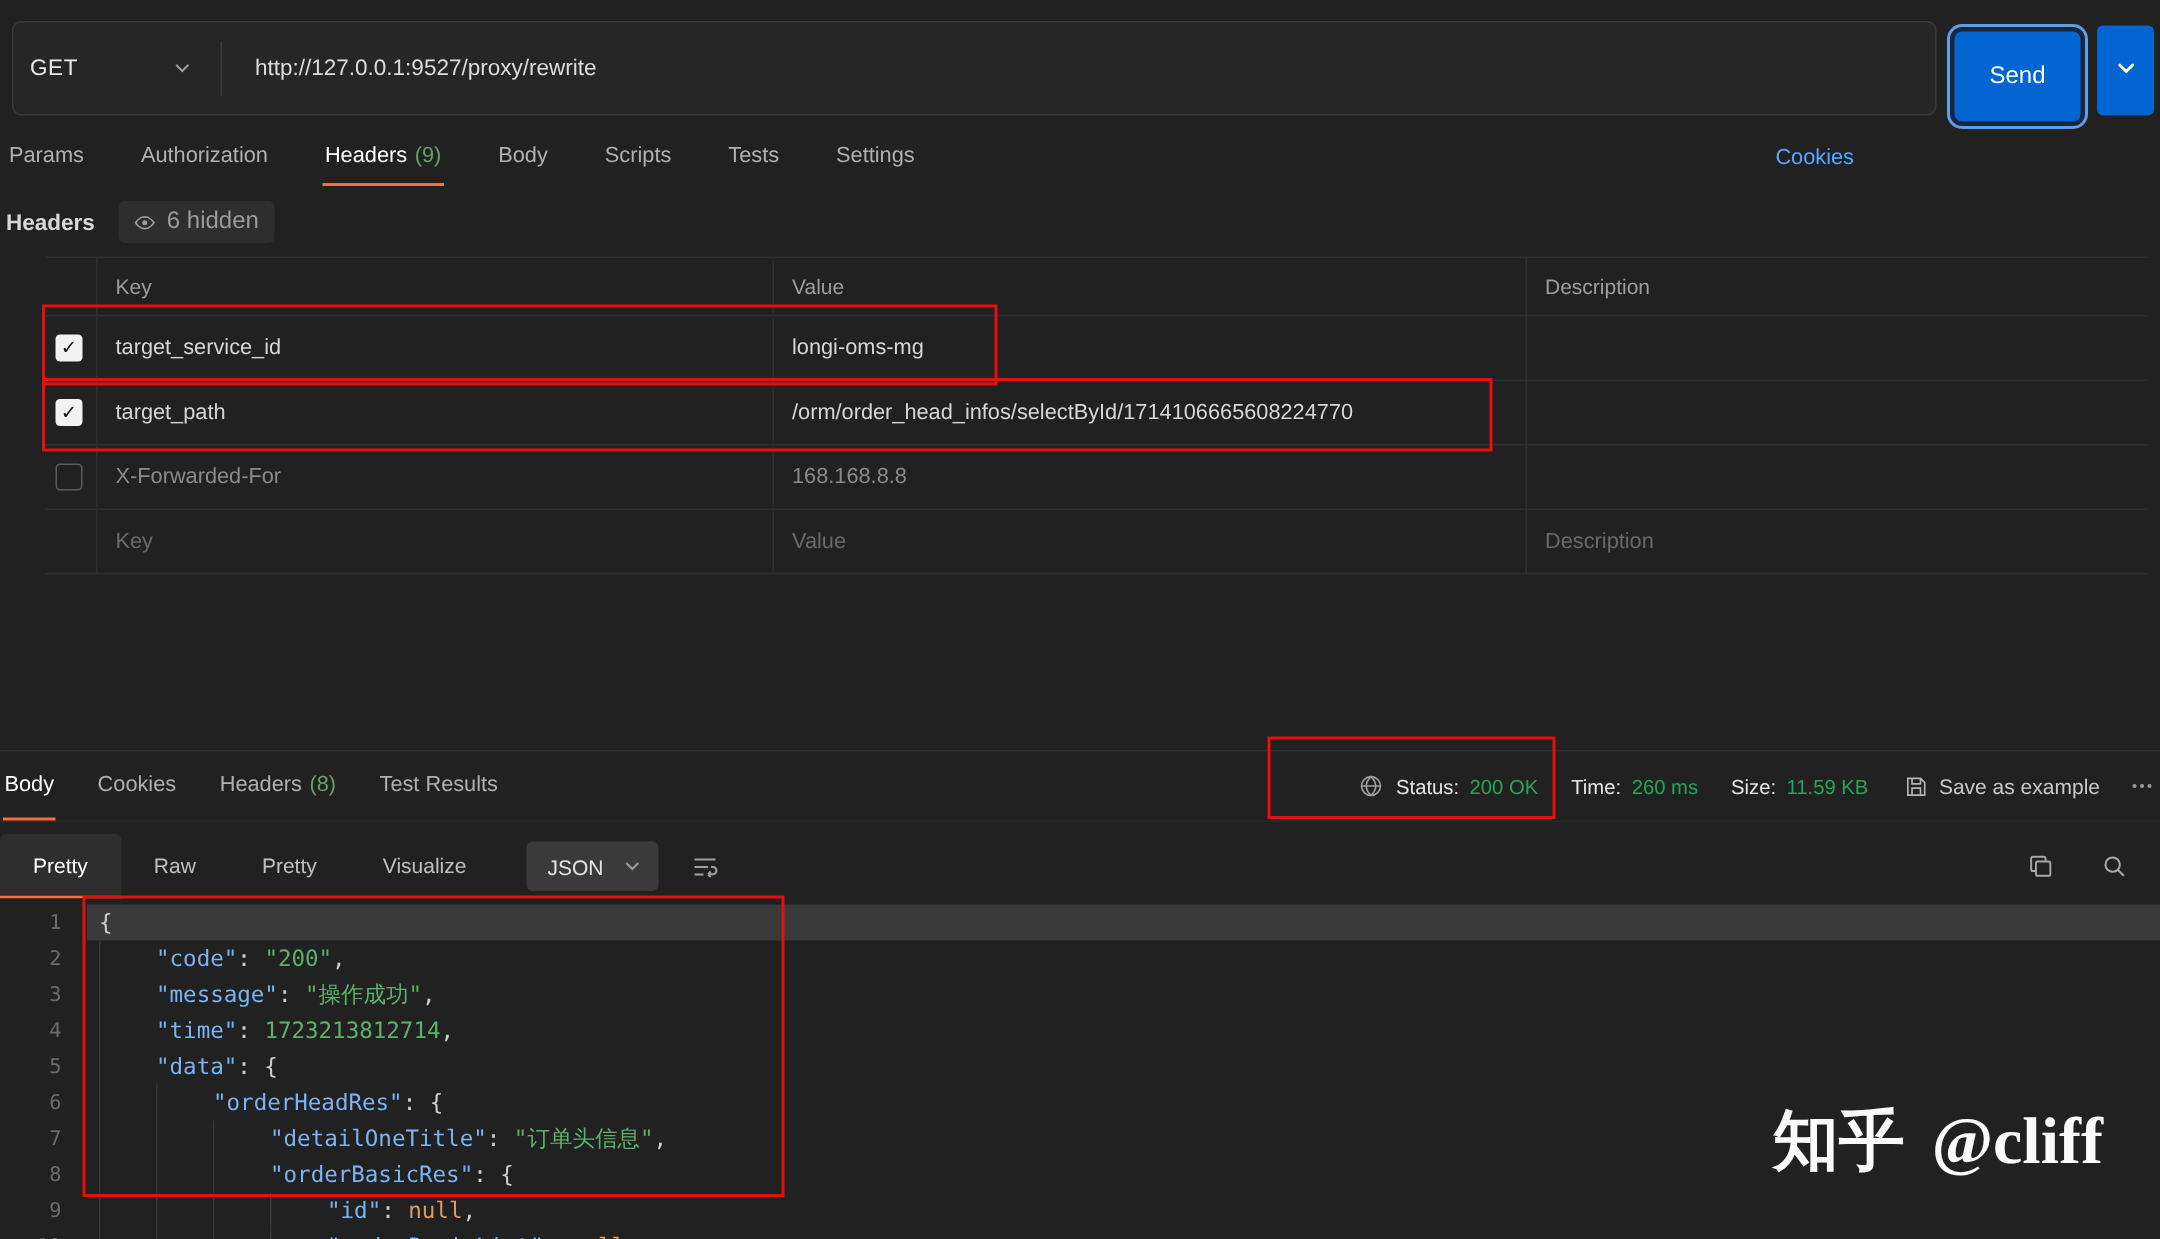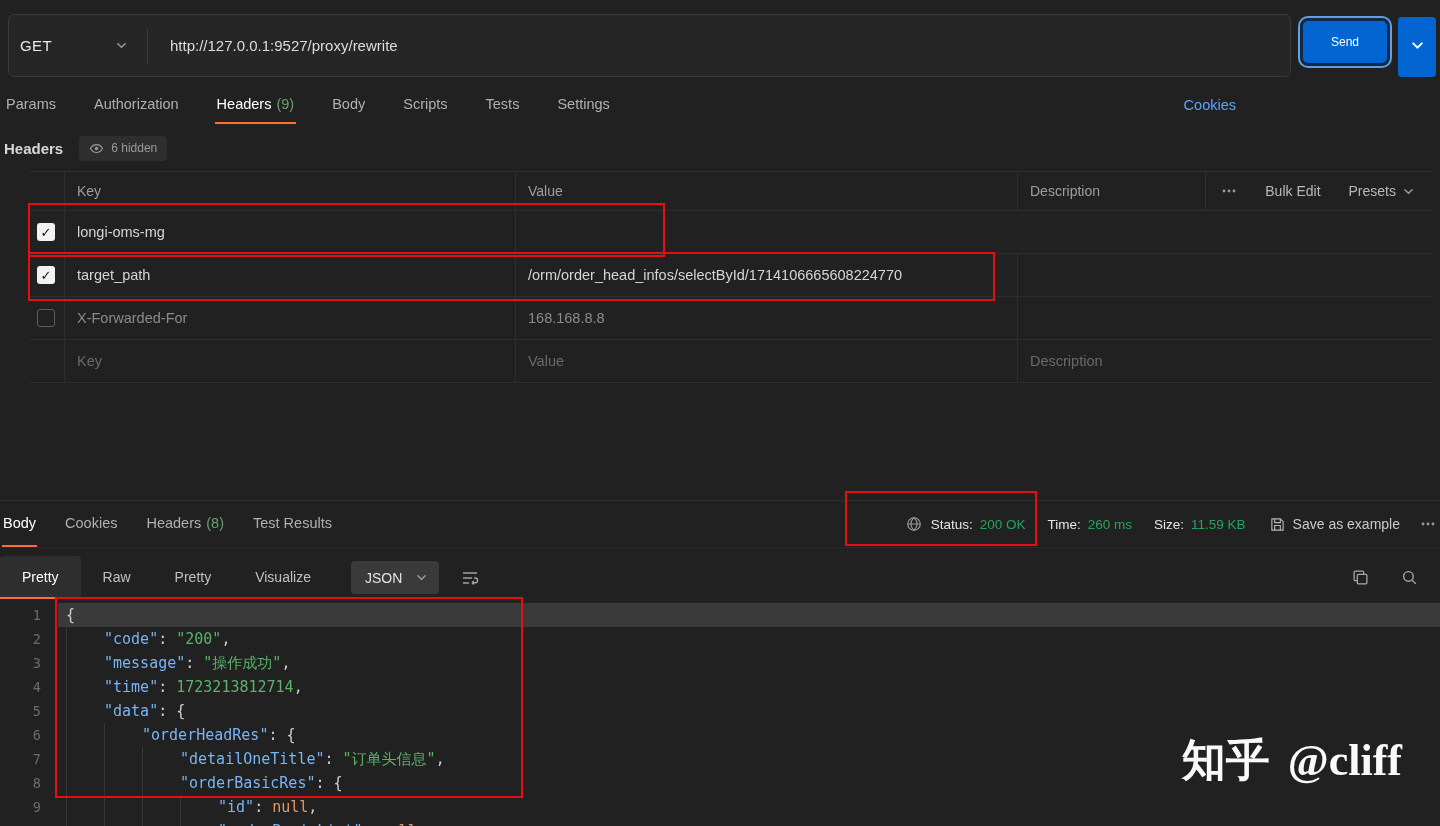--- a/index.html
+++ b/index.html
@@ -21,22 +21,22 @@
   }
   .method { width:138px; height:100%; display:flex; align-items:center;
     justify-content:space-between; padding:0 20px 0 11px; cursor:pointer; }
   .method-label { font-size:15px; color:#e8e8e8; letter-spacing:.4px; }
   .chev { color:#9a9a9a; display:flex; }
   .vdiv { width:1px; height:36px; background:#3c3c3c; }
   .url-text { flex:1; padding:0 22px; font-size:15px; color:#dcdcdc; cursor:text;
     white-space:nowrap; overflow:hidden; }
 
   .send-btn {
-    position:absolute; left:1300px; top:18px; width:90px; height:48px;
-    background:#0265d2; color:#fff; font-size:12px; font-weight:500;
+    position:absolute; left:1300px; top:18px; width:90px; height:66px;
+    background:#0265d2; color:#fff; font-size:16px; font-weight:500;
     font-family:inherit; border:3px solid #16283f; border-radius:8px;
     box-shadow:0 0 0 2px #5f9fe8; cursor:pointer;
   }
   .send-caret {
     position:absolute; left:1398px; top:17px; width:38px; height:60px;
     background:#0265d2; border:none; border-radius:4px; color:#fff;
     display:flex; align-items:center; justify-content:center; cursor:pointer;
   }
 
   
@@ -50,21 +50,21 @@
   .tab-count { margin-left:5px; color:#69a06b; }
   .cookies-link { margin-left:auto; margin-right:16px; color:#58a6ff;
     font-size:14.5px; cursor:pointer; }
 
   
   .hdr-row { position:absolute; left:4px; top:133px; height:30px;
     display:flex; align-items:center; }
   .hdr-title { font-size:15px; font-weight:600; color:#d8d8d8; }
   .hidden-badge { margin-left:16px; display:inline-flex; align-items:center; gap:7px;
     background:#2e2e2e; border-radius:4px; padding:5px 10px;
-    color:#9a9a9a; font-size:12px; cursor:pointer; }
+    color:#9a9a9a; font-size:16px; cursor:pointer; }
   .hidden-badge .eye { display:flex; color:#9a9a9a; }
 
   
   .table { position:absolute; left:30px; top:171px; width:1402px;
     font-size:14.5px; border-top:1px solid #2e2e2e; }
   .t-head { display:grid; grid-template-columns:34px 451px 502px 188px 1fr;
     height:39px; align-items:stretch; border-bottom:1px solid #2e2e2e;
     color:#9e9e9e; font-size:14px; }
   .t-row { display:grid; grid-template-columns:34px 451px 502px 1fr;
     height:43px; align-items:stretch; border-bottom:1px solid #2e2e2e; color:#d6d6d6; }
@@ -214,44 +214,27 @@
       <span>6 hidden</span>
     </span>
   </div>
 
   <div class="table">
     <div class="t-head">
       <div class="c cb"></div>
       <div class="c key">Key</div>
       <div class="c val">Value</div>
       <div class="c desc">Description</div>
-      <div class="actions">
-        <span class="dots">
-          <svg viewBox="0 0 16 16" width="16" height="16">
-              <circle cx="3" cy="8" r="1.4" fill="currentColor"></circle>
-              <circle cx="8" cy="8" r="1.4" fill="currentColor"></circle>
-              <circle cx="13" cy="8" r="1.4" fill="currentColor"></circle>
-            </svg>
-        </span>
-        <span class="act">Bulk Edit</span>
-        <span class="presets">
-          <span>Presets</span>
-          <span class="chev">
-            <svg viewBox="0 0 12 12" width="11" height="11">
-                <path d="M2 4l4 4 4-4" fill="none" stroke="currentColor" stroke-width="1.6" stroke-linecap="round"></path>
-              </svg>
-          </span>
-        </span>
-      </div>
     </div>
     <div id="t-body">
         <div class="t-row">
           <div class="c cb">
             <div class="checkbox checked">✓</div>
           </div>
+          <div class="c key">target_service_id</div>
           <div class="c val">longi-oms-mg</div>
           <div class="c desc"></div>
         </div>
         <div class="t-row">
           <div class="c cb">
             <div class="checkbox checked">✓</div>
           </div>
           <div class="c key">target_path</div>
           <div class="c val">/orm/order_head_infos/selectById/1714106665608224770</div>
           <div class="c desc"></div>

